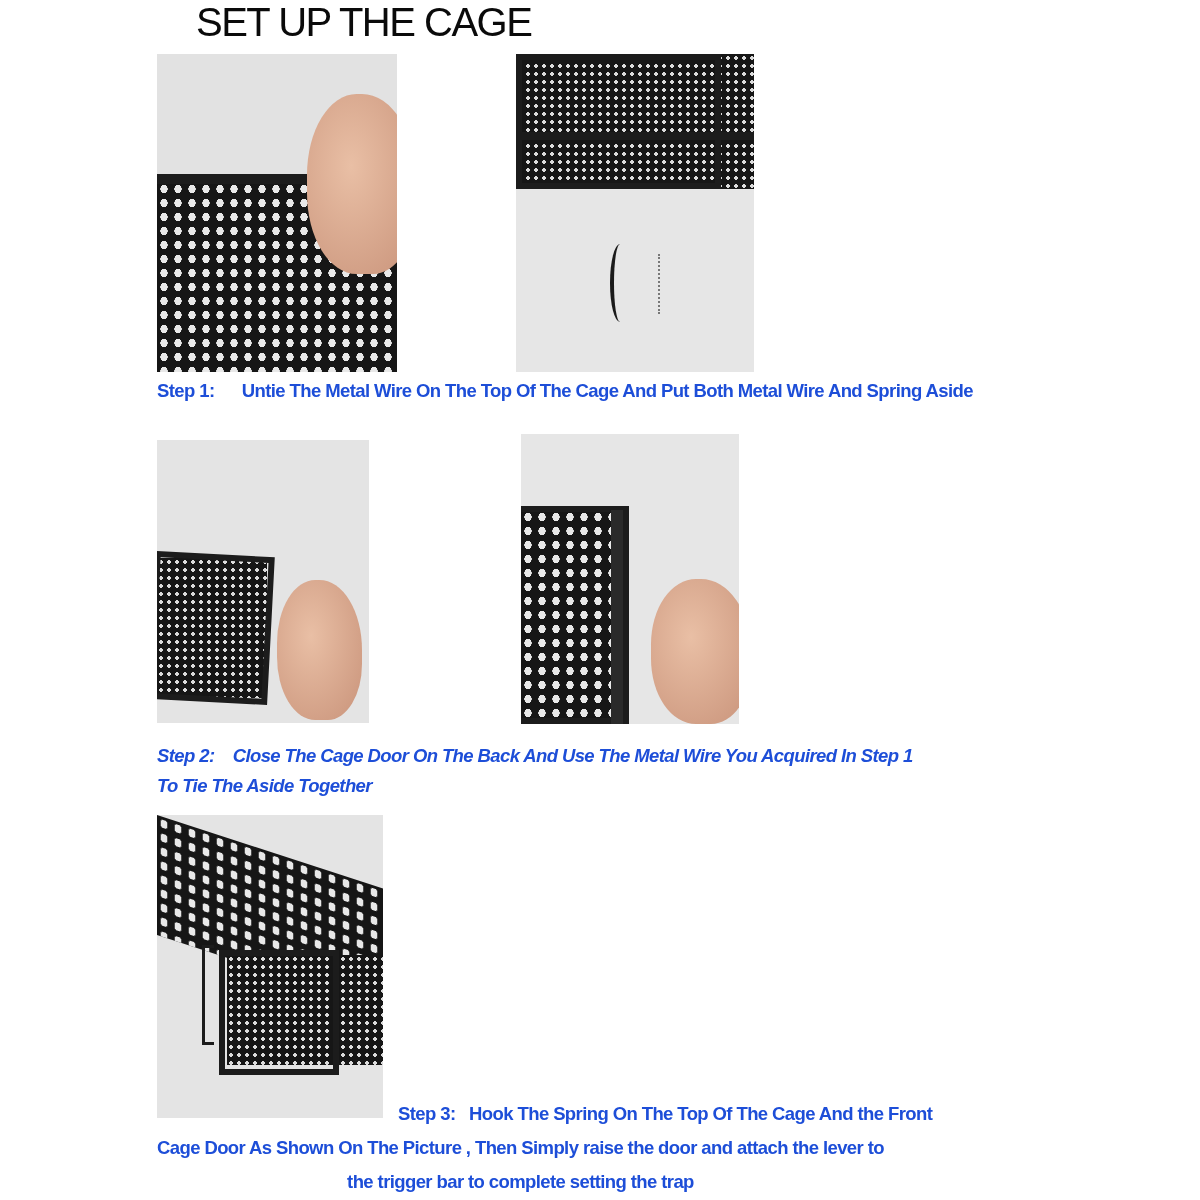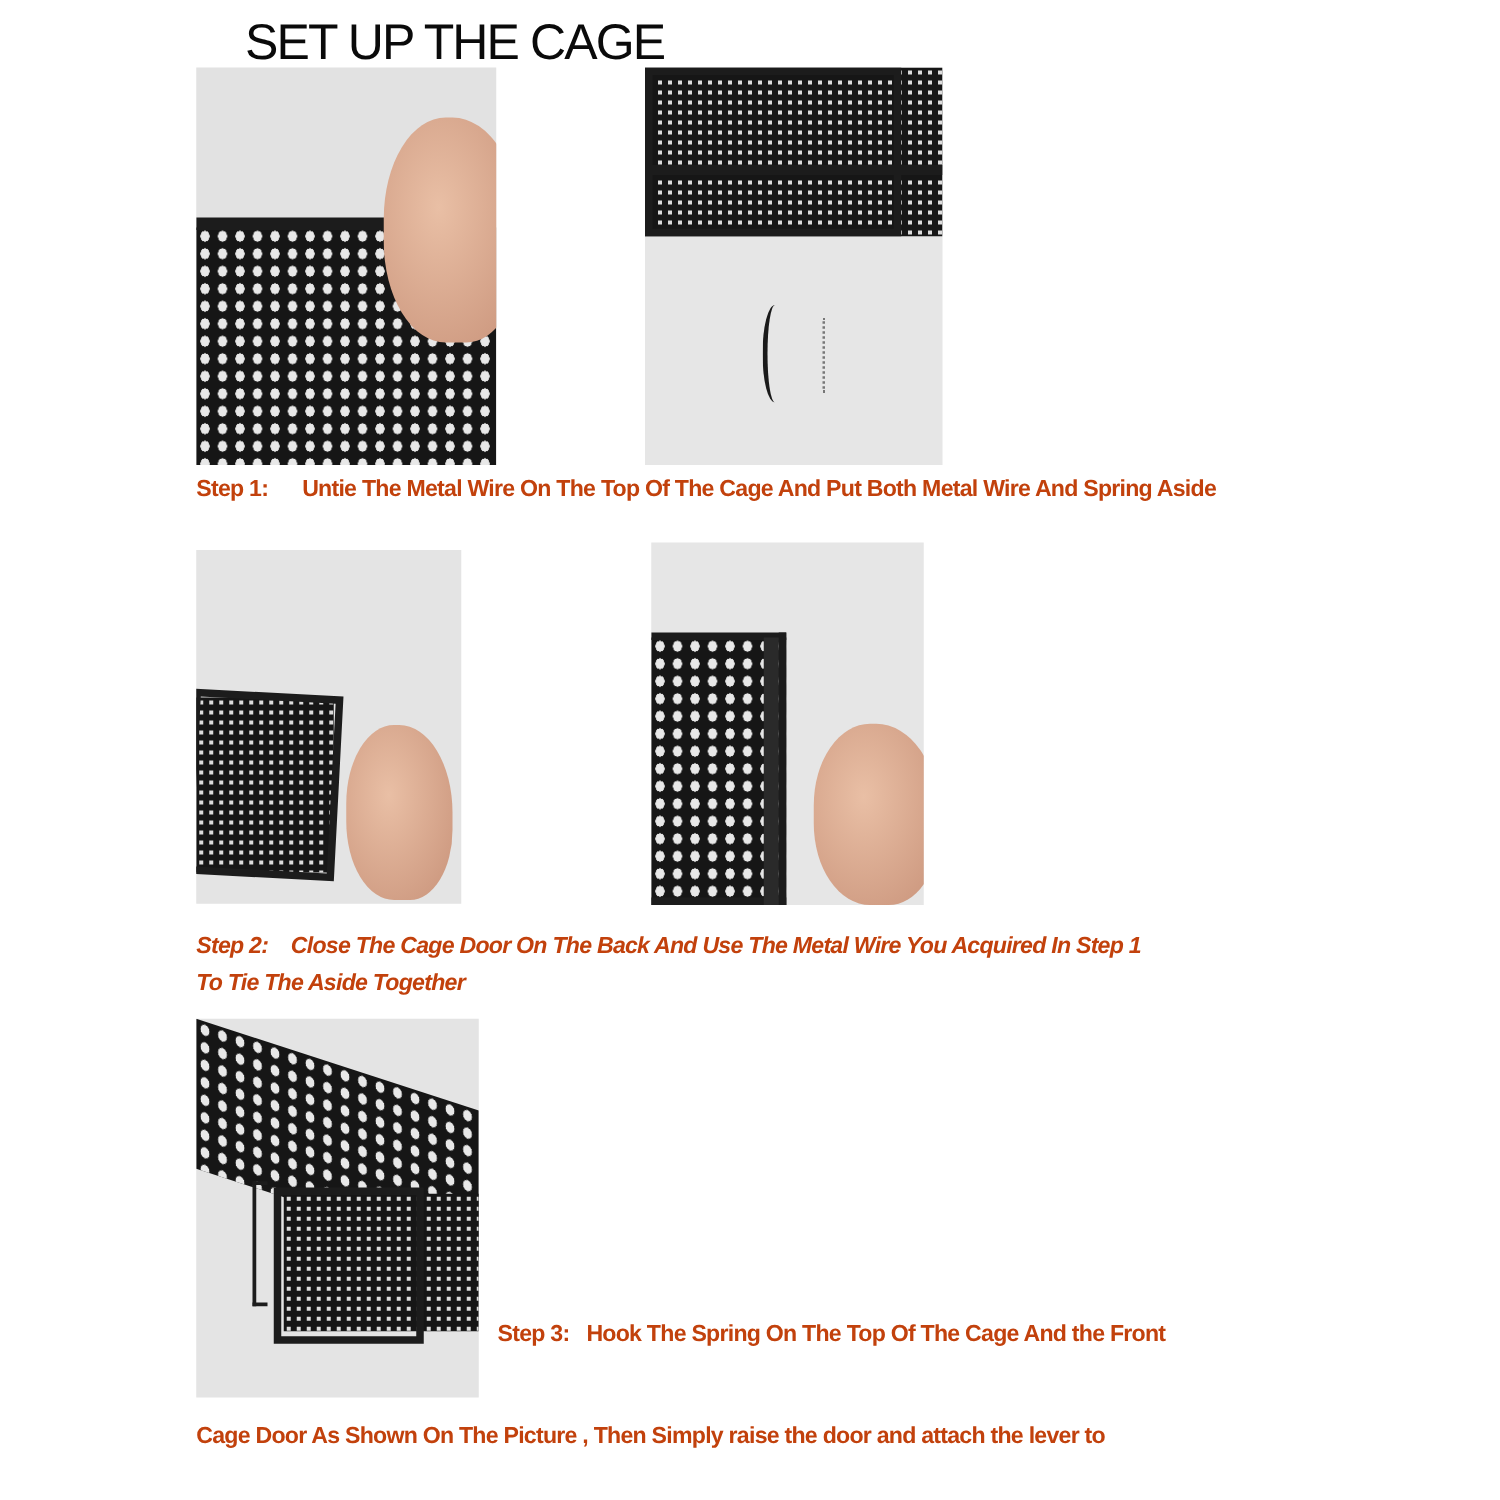--- a/index.html
+++ b/index.html
@@ -1,22 +1,22 @@
 <!DOCTYPE html>
 <html><head>
   <meta charset="utf-8">
   <style>
     html, body { margin: 0; padding: 0; background: #ffffff; }
     body { width: 1200px; height: 1200px; position: relative; overflow: hidden;
            font-family: "Liberation Sans", "DejaVu Sans", sans-serif; color: #111; }
-    .title { position: absolute; left: 196px; top: 12px; font-size: 40px; letter-spacing: -1.5px;
+    .title { position: absolute; left: 196px; top: 0; font-size: 40px; letter-spacing: -1.5px;
              font-weight: 400; color: #0a0a0a; }
     .photo { position: absolute; background: #e4e4e4; overflow: hidden; }
     .caption { position: absolute; font-size: 18.5px; font-weight: 700; line-height: 30px;
-               letter-spacing: -0.6px; color: #c2410c; white-space: nowrap; }
+               letter-spacing: -0.6px; color: #1d4ed8; white-space: nowrap; }
     .mesh { position: absolute; background-color: #161616;
             background-image: radial-gradient(ellipse 5px 6px at 50% 50%, #e8e8e8 70%, transparent 75%);
             background-size: 14px 14px; }
     .mesh.fine { background-size: 8px 8px;
             background-image: radial-gradient(circle 2.6px at 50% 50%, #dcdcdc 70%, transparent 75%); }
     .frame { position: absolute; border: 6px solid #1c1c1c; box-sizing: border-box; }
     .hand { position: absolute; background: radial-gradient(ellipse at 40% 40%, #e9bfa5, #c9937a); border-radius: 45% 50% 40% 45%; }
     .wire { position: absolute; border-left: 4px solid #1a1a1a; border-radius: 50%; }
   </style>
 </head>
@@ -62,19 +62,20 @@
   <span>To Tie The Aside Together</span>
 </div>
 
 <div class="photo" style="left:157px; top:815px; width:226px; height:303px; background:#e4e4e4;">
   <div class="mesh" style="left:0; top:0; width:226px; height:120px; transform:skewY(18deg); transform-origin:0 0;"></div>
   <div class="mesh fine" style="left:70px; top:140px; width:156px; height:110px;"></div>
   <div class="frame" style="left:62px; top:135px; width:120px; height:125px;"></div>
   <div style="position:absolute; left:45px; top:130px; width:12px; height:100px; border:3px solid #1c1c1c; border-right:none; box-sizing:border-box;"></div>
 </div>
 
-<div class="caption" style="left:398px; top:1052px;">
+<div class="caption" style="left:398px; top:1099px;">
   <span>Step 3:</span>&nbsp;&nbsp;
   <span>Hook The Spring On The Top Of The Cage And the Front</span>
 </div>
 <div class="caption" style="left:157px; top:1131px; line-height:34px;text-align:center;">
   <span>Cage Door As Shown On The Picture ,  Then Simply raise the door and attach the lever to</span><br>
+  <span>the trigger bar to complete setting the trap</span>
 </div>
 
 </body></html>

